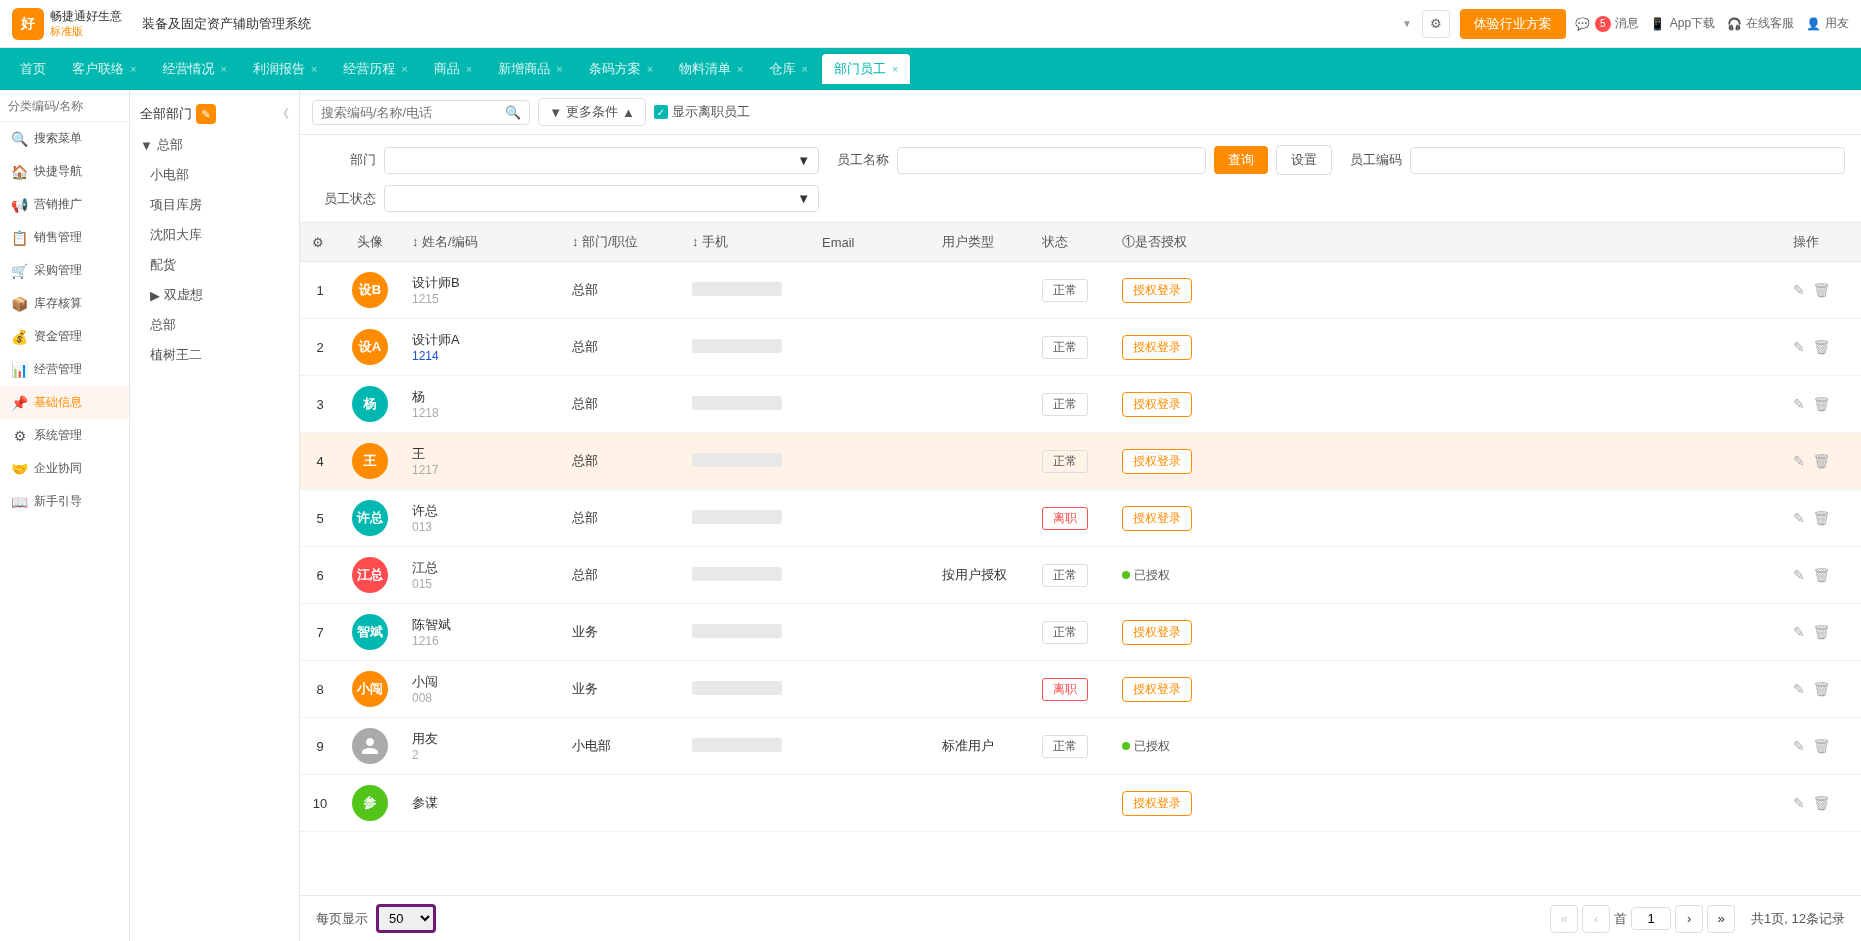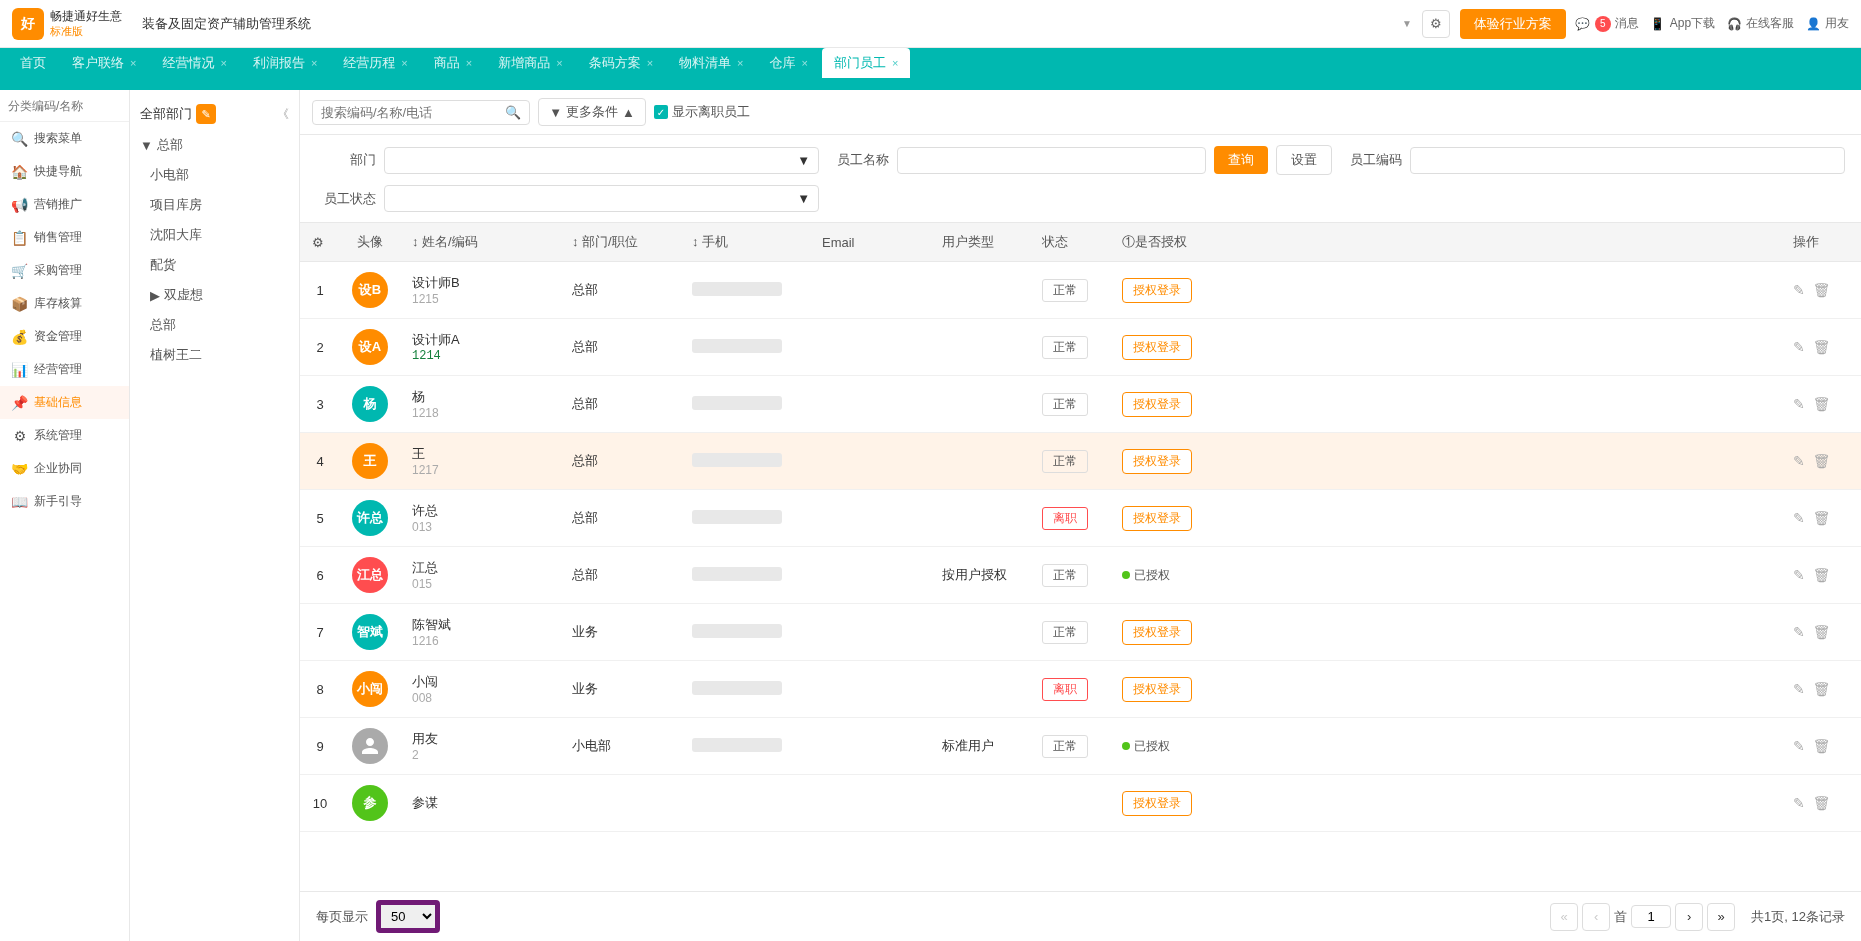--- a/index.html
+++ b/index.html
@@ -12,21 +12,21 @@
     .logo-text { font-size: 12px; color: #333; line-height: 1.3; }
     .sys-title { font-size: 13px; color: #333; flex: 1; }
     .top-actions { display: flex; align-items: center; gap: 12px; margin-left: auto; }
     .top-btn { display: flex; align-items: center; gap: 4px; font-size: 12px; color: #666; cursor: pointer; }
     .badge { background: #ff4d4f; color: white; border-radius: 50%; width: 16px; height: 16px; font-size: 10px; display: flex; align-items: center; justify-content: center; }
     .trial-btn { background: #ff8c00; color: white; border: none; border-radius: 4px; padding: 6px 14px; font-size: 13px; cursor: pointer; }
     .gear-btn { width: 28px; height: 28px; border: 1px solid #ddd; border-radius: 4px; display: flex; align-items: center; justify-content: center; cursor: pointer; color: #666; }
     .dropdown-arrow { font-size: 10px; color: #999; cursor: pointer; }
 
     
-    .nav-tabs { display: flex; align-items: flex-end; background: #00b8b0; height: 42px; padding: 12px 8px; gap: 2px; overflow: hidden; }
+    .nav-tabs { display: flex; align-items: flex-end; background: #00b8b0; height: 42px; padding: 6px 8px; gap: 2px; overflow: hidden; }
     .nav-tab { display: flex; align-items: center; gap: 4px; padding: 6px 12px; color: rgba(255,255,255,0.85); font-size: 13px; cursor: pointer; border-radius: 4px 4px 0 0; white-space: nowrap; }
     .nav-tab.active { background: white; color: #00b8b0; font-weight: 500; }
     .nav-tab .close { font-size: 11px; opacity: 0.7; margin-left: 2px; }
 
     
     .main-layout { display: flex; height: calc(941px - 48px - 42px); }
 
     
     .sidebar { width: 130px; background: white; border-right: 1px solid #e8e8e8; display: flex; flex-direction: column; }
     .sidebar-search { display: flex; align-items: center; padding: 8px; border-bottom: 1px solid #f0f0f0; gap: 4px; }
@@ -94,21 +94,21 @@
     .status-resigned { display: inline-block; padding: 2px 10px; border: 1px solid #ff4d4f; border-radius: 3px; font-size: 12px; color: #ff4d4f; }
     .auth-btn { border: 1px solid #ff8c00; color: #ff8c00; background: white; border-radius: 4px; padding: 3px 10px; font-size: 12px; cursor: pointer; white-space: nowrap; }
     .authorized { display: flex; align-items: center; gap: 4px; font-size: 12px; color: #555; }
     .dot-green { width: 8px; height: 8px; background: #52c41a; border-radius: 50%; }
     .op-icons { display: flex; align-items: center; gap: 8px; }
     .op-icon { color: #aaa; font-size: 14px; cursor: pointer; }
 
     
     .pagination { display: flex; align-items: center; padding: 8px 16px; background: white; border-top: 1px solid #e8e8e8; gap: 8px; }
     .page-size-label { font-size: 13px; color: #555; }
-    .page-size-select { border: 5px solid #701a75; border-radius: 4px; padding: 3px 6px; font-size: 13px; }
+    .page-size-select { border: 3px solid #701a75; border-radius: 4px; padding: 3px 6px; font-size: 13px; }
     .page-nav { display: flex; align-items: center; gap: 4px; margin-left: auto; }
     .page-btn { width: 28px; height: 28px; border: 1px solid #ddd; border-radius: 4px; display: flex; align-items: center; justify-content: center; font-size: 13px; cursor: pointer; background: white; }
     .page-btn.disabled { color: #ccc; cursor: not-allowed; }
     .page-info { font-size: 13px; color: #555; }
     .page-input { width: 40px; border: 1px solid #ddd; border-radius: 4px; padding: 3px 6px; font-size: 13px; text-align: center; }
     .total-info { font-size: 13px; color: #555; margin-left: 8px; }
 
     
     .table-container::-webkit-scrollbar { width: 6px; }
     .table-container::-webkit-scrollbar-thumb { background: #ddd; border-radius: 3px; }
@@ -376,21 +376,21 @@
                   </div>
                 </td>
               </tr>
               <tr>
                 <td class="center">2</td>
                 <td class="center">
                   <div class="avatar orange">设A</div>
                 </td>
                 <td>
                   <div style="font-size:13px;color:#333;">设计师A</div>
-                  <div style="font-size:12px;color:#15803d;font-family:Liberation Mono, monospace;">1214</div>
+                  <div style="font-size:12px;color:#1d4ed8;">1214</div>
                 </td>
                 <td>总部</td>
                 <td><div style="width:90px;height:14px;background:#e8e8e8;border-radius:3px;display:inline-block;"></div></td>
                 <td></td>
                 <td></td>
                 <td><span class="status-normal">正常</span></td>
                 <td><button class="auth-btn">授权登录</button></td>
                 <td></td>
                 <td>
                   <div class="op-icons">

